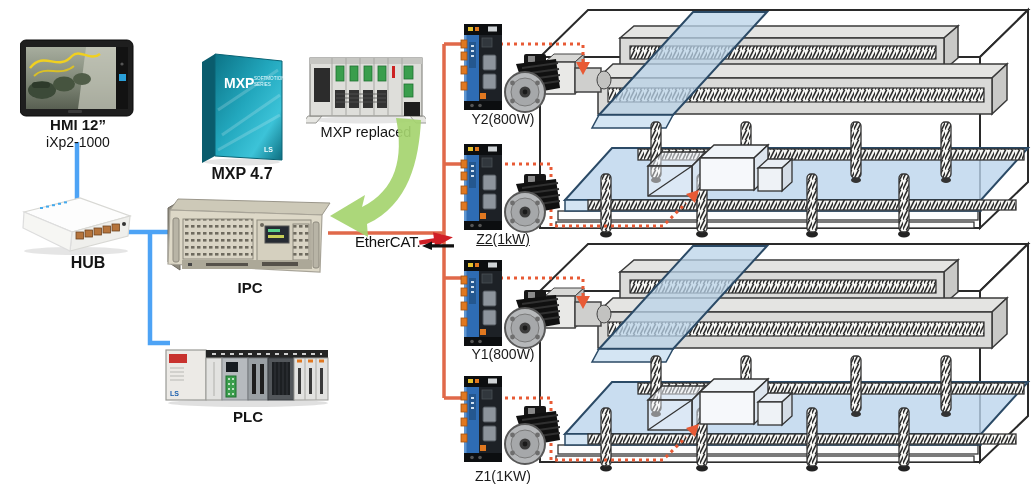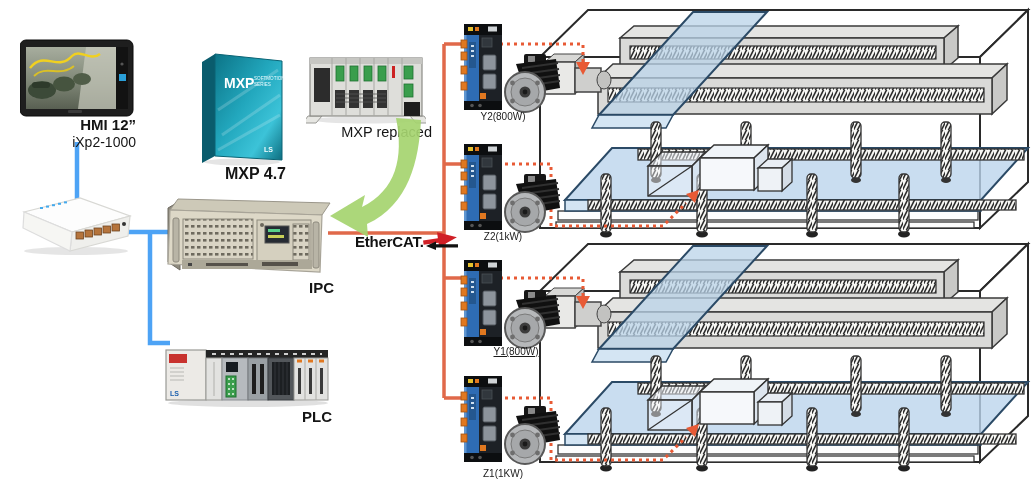--- a/index.html
+++ b/index.html
@@ -1,27 +1,27 @@
 <!DOCTYPE html>
 <html><head>
 <meta charset="utf-8">
 <style>
   html,body{margin:0;padding:0;background:#fff;}
   .canvas{position:relative;width:1036px;height:494px;background:#fff;overflow:hidden;
           font-family:"Liberation Sans",sans-serif;color:#111;}
   .layer{position:absolute;left:0;top:0;}
   .overlay{pointer-events:none;}
   .device{position:absolute;}
-  .lbl{position:absolute;text-align:right;font-size:15px;line-height:1.22;color:#151515;}
+  .lbl{position:absolute;text-align:center;font-size:15px;line-height:1.22;color:#151515;}
   .b{font-weight:700;}
   .lbl .sub{font-size:14px;font-weight:500;}
-  .drive-label{position:absolute;width:96px;text-align:center;font-size:10px;color:#1a1a1a;}
+  .drive-label{position:absolute;width:96px;text-align:center;font-size:14px;color:#1a1a1a;}
   .ethercat{position:absolute;left:355px;top:230px;font-size:15px;white-space:nowrap;}
-  .ec-reg{font-weight:700;letter-spacing:-.2px;}
-  .ec-bold{font-weight:700;letter-spacing:-.2px;}
+  .ec-reg{font-weight:400;letter-spacing:-.2px;}
+  .ec-bold{font-weight:400;letter-spacing:-.2px;}
   .ec-arrow{vertical-align:-4px;margin-left:-1px;}
 </style>
 </head>
 <body>
 
 <div class="canvas">
 
   <svg class="layer" width="1036" height="494" viewBox="0 0 1036 494">
     <defs>
       <pattern id="hatch" patternUnits="userSpaceOnUse" width="7" height="10">
@@ -214,20 +214,21 @@
       <g fill="#b5743c" stroke="#6e4420" stroke-width="0.8">
         <rect x="58" y="38" width="7.5" height="7"></rect>
         <rect x="67" y="36" width="7.5" height="7"></rect>
         <rect x="76" y="34" width="7.5" height="7"></rect>
         <rect x="85" y="32" width="7.5" height="7"></rect>
         <rect x="94" y="30" width="7.5" height="7"></rect>
       </g>
       <circle cx="106" cy="30" r="2" fill="#333"></circle>
     </svg>
   </div>
+  <div class="lbl b" style="left:30px;top:253px;width:116px;font-size:16px;">HUB</div>
 
   <div class="device" style="left:198px;top:50px;width:88px;height:116px;">
     <svg width="88" height="116" viewBox="0 0 88 116">
       <defs>
         <linearGradient id="mxpg" x1="0" y1="0" x2="1" y2="1">
           <stop offset="0" stop-color="#0c7487"></stop>
             <stop offset="0.45" stop-color="#22a7bd"></stop>
             <stop offset="0.75" stop-color="#3cc3d8"></stop>
             <stop offset="1" stop-color="#0d6e80"></stop>
         </linearGradient>
@@ -351,29 +352,29 @@
       </svg>
   </div>
   <div class="drive-label" style="left:455px;top:111px;">Y2(800W)</div>
 
   <div class="device" style="left:460px;top:144px;width:100px;height:92px;">
     <svg width="100" height="92" viewBox="0 0 100 92">
         <use href="#drive-sym" width="44" height="90"></use>
         <use href="#motor-sym" x="42" y="28" width="58" height="62"></use>
       </svg>
   </div>
-  <div class="drive-label" style="left:455px;top:231px;">Z2(1kW)</div>
+  <div class="drive-label" style="left:455px;top:231px;text-decoration:underline;">Z2(1kW)</div>
 
   <div class="device" style="left:460px;top:260px;width:100px;height:92px;">
     <svg width="100" height="92" viewBox="0 0 100 92">
         <use href="#drive-sym" width="44" height="90"></use>
         <use href="#motor-sym" x="42" y="28" width="58" height="62"></use>
       </svg>
   </div>
-  <div class="drive-label" style="left:468px;top:346px;text-decoration:underline;">Y1(800W)</div>
+  <div class="drive-label" style="left:455px;top:346px;">Y1(800W)</div>
 
   <div class="device" style="left:460px;top:376px;width:100px;height:92px;">
     <svg width="100" height="92" viewBox="0 0 100 92">
         <use href="#drive-sym" width="44" height="90"></use>
         <use href="#motor-sym" x="42" y="28" width="58" height="62"></use>
       </svg>
   </div>
   <div class="drive-label" style="left:455px;top:468px;">Z1(1KW)</div>
 
   <div class="ethercat">

